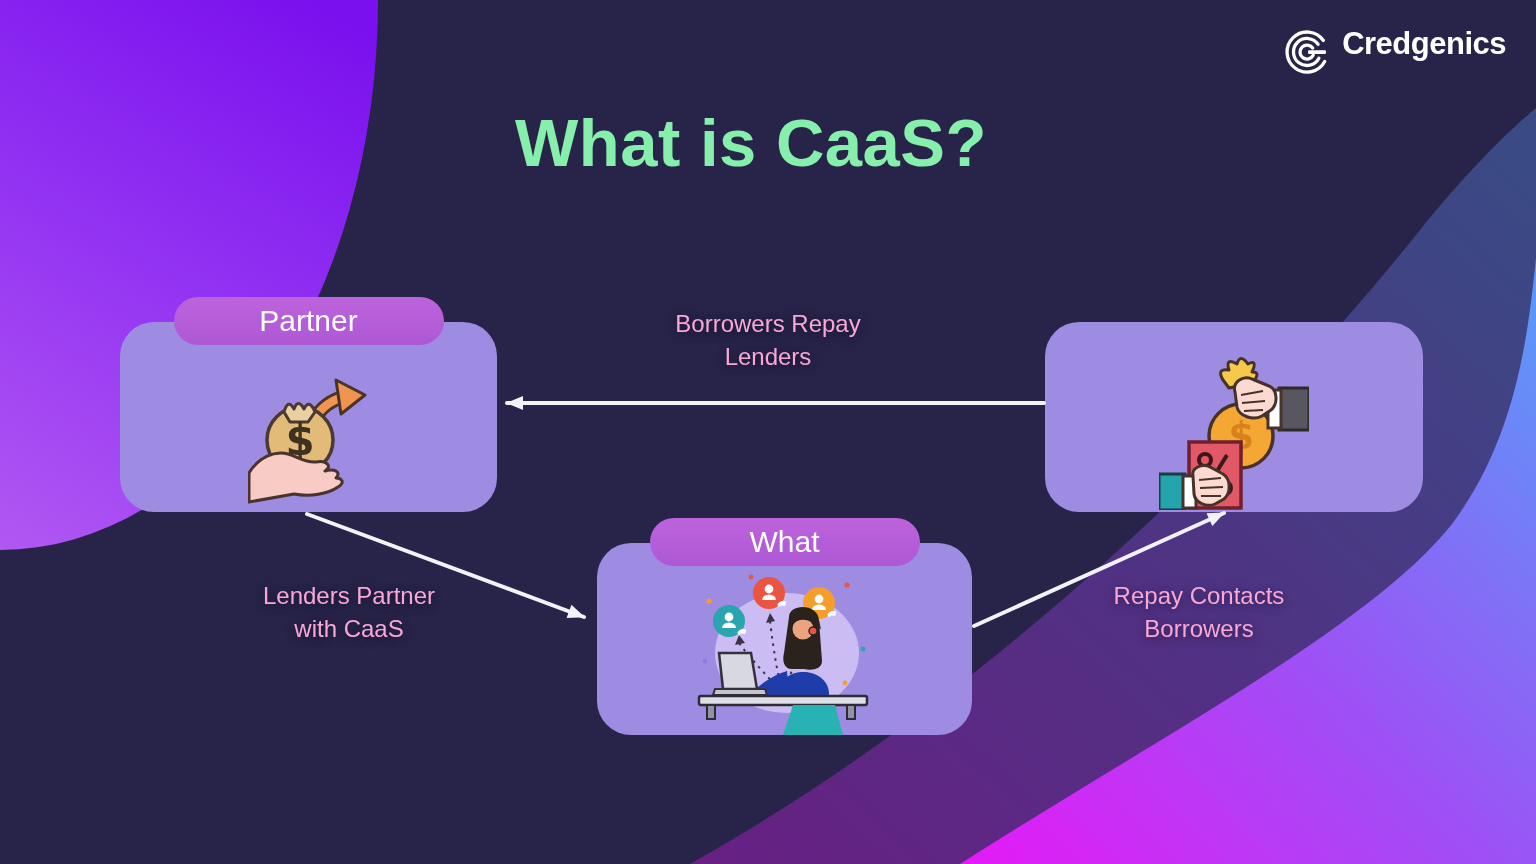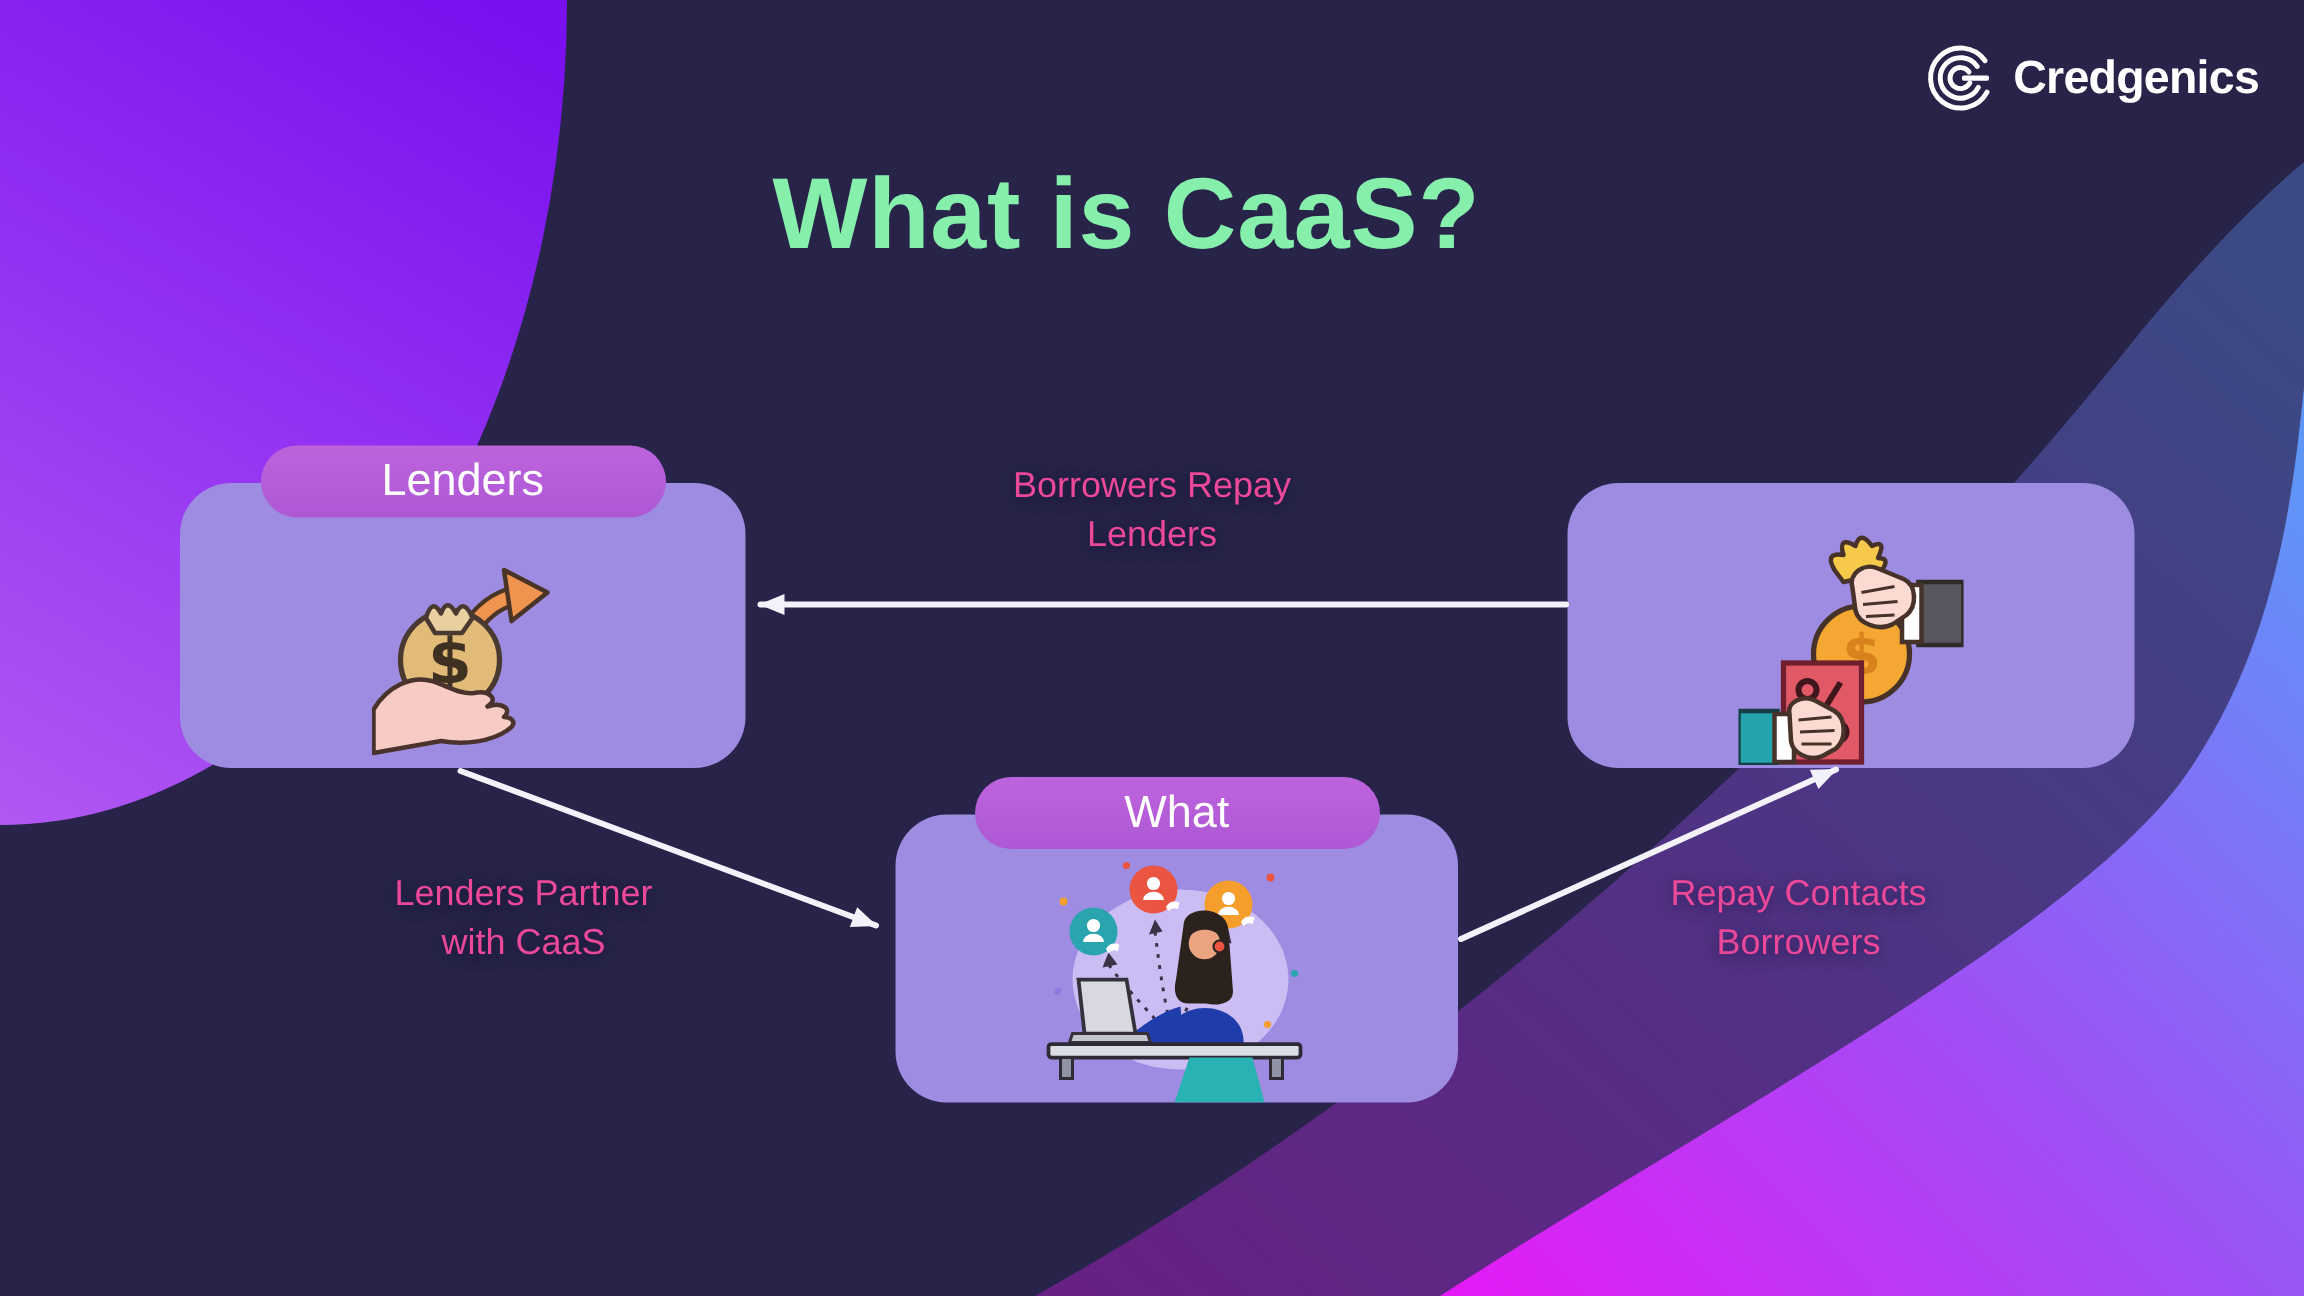--- a/index.html
+++ b/index.html
@@ -9,21 +9,21 @@
     font-family:"Liberation Sans",sans-serif;
   }
   
   .blob-tl{
     position:absolute;left:0;top:0;width:378px;height:550px;
     background:linear-gradient(210deg,#7a10ee 5%,#9232f2 50%,#b158f2 100%);
     border-bottom-right-radius:100% 100%;
   }
   .decor-svg{position:absolute;inset:0;pointer-events:none;}
   
-  .brand{position:absolute;top:26px;right:30px;display:flex;align-items:center;gap:9px;color:#ffffff;}
+  .brand{position:absolute;top:26px;right:30px;display:flex;gap:9px;color:#ffffff;}
   .brand-name{font-size:31px;font-weight:700;letter-spacing:-0.5px;}
   
   .page-title{
     position:absolute;top:104px;left:0;width:1502px;text-align:center;
     font-size:67px;font-weight:700;color:#86efac;letter-spacing:0.5px;
   }
   
   .card{position:absolute;background:#9d8ce1;border-radius:34px;}
   .pill{
     position:absolute;top:-25px;left:50%;transform:translateX(-50%);
@@ -35,21 +35,21 @@
   .card-lenders{left:120px;top:322px;width:377px;height:190px;}
   .card-borrowers{left:1045px;top:322px;width:378px;height:190px;}
   .card-caas{left:597px;top:543px;width:375px;height:192px;}
   .icon-wrap{position:absolute;left:50%;transform:translateX(-50%);}
   .lenders-icon{bottom:8px;}
   .borrowers-icon{bottom:2px;}
   .caas-illustration{bottom:0;}
   
   .arrows{position:absolute;inset:0;pointer-events:none;}
   .edge-label{
-    position:absolute;text-align:center;color:#ec4899;
+    position:absolute;text-align:center;color:#f9a8d4;
     font-size:24px;line-height:33px;
     text-shadow:0 2px 10px rgba(12,10,35,.5);
   }
   .label-repay{left:658px;top:307px;width:220px;}
   .label-partner{left:254px;top:579px;width:190px;}
   .label-contacts{left:1104px;top:579px;width:190px;}
 </style>
 </head>
 <body>
 
@@ -78,21 +78,21 @@
       </g>
       <rect x="27" y="24.3" width="18" height="3.6" rx="1.2" fill="#ffffff"></rect>
     </svg>
     <span class="brand-name">Credgenics</span>
   </div>
 
   <div class="page-title">What is CaaS?</div>
 
   <div class="card card-lenders">
     <div class="pill">
-      <span>Lenders</span>
+      <span>Partner</span>
     </div>
     <svg class="icon-wrap lenders-icon" width="122" height="138" viewBox="0 0 122 138">
 
       <path d="M62 60 C 70 44 80 36 92 32" fill="none" stroke="#4a3425" stroke-width="14" stroke-linecap="round"></path>
       <path d="M62 60 C 70 44 80 36 92 32" fill="none" stroke="#ef9550" stroke-width="8.5" stroke-linecap="round"></path>
       <polygon points="88,14 117,29 93,48" fill="#ef9550" stroke="#4a3425" stroke-width="3" stroke-linejoin="round"></polygon>
 
       <circle cx="52" cy="74" r="33" fill="#e2bb78" stroke="#4a3930" stroke-width="3.5"></circle>
       <path d="M36 46 Q40 32 46 43 Q50 32 56 43 Q61 32 67 46 L60 56 L42 56 Z" fill="#ead0a0" stroke="#4a3930" stroke-width="3" stroke-linejoin="round"></path>
       <text x="52" y="89" font-family="DejaVu Sans, sans-serif" font-size="42" font-weight="bold" fill="#3f3122" text-anchor="middle">$</text>

